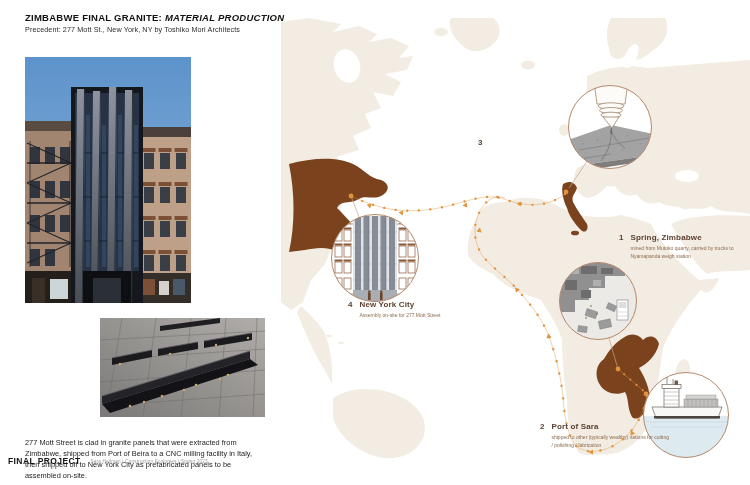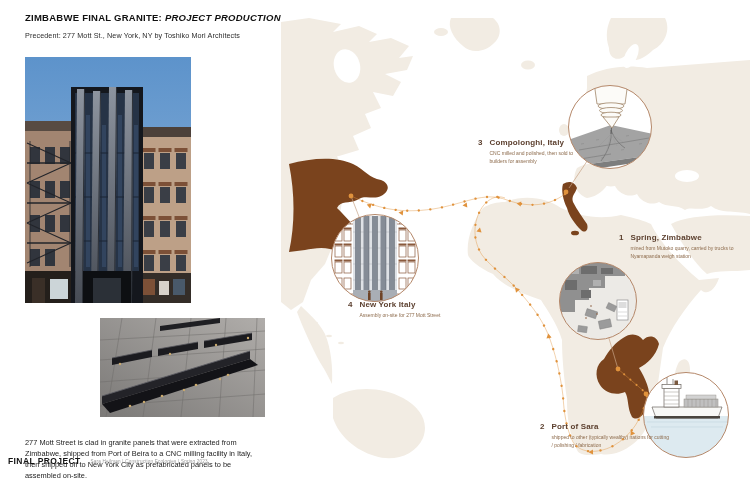--- a/index.html
+++ b/index.html
@@ -2,21 +2,21 @@
 <html><head>
 <meta charset="utf-8">
 <style>
   html,body{margin:0;padding:0;background:#fff;}
   .board{position:relative;width:750px;height:485px;background:#ffffff;overflow:hidden;
          font-family:"Liberation Sans",sans-serif;}
   
   .hdr{position:absolute;left:25px;top:12px;}
   .hdr-title{font-size:9.5px;font-weight:bold;letter-spacing:.25px;color:#111;}
   .hdr-title .em{font-style:italic;}
-  .hdr-sub{font-size:7.2px;color:#2b2b2b;margin-top:8px;letter-spacing:.1px;}
+  .hdr-sub{font-size:7.2px;color:#2b2b2b;margin-top:2px;letter-spacing:.1px;}
   
   .photo1{position:absolute;left:25px;top:57px;width:166px;height:246px;}
   .photo2{position:absolute;left:100px;top:318px;width:165px;height:99px;}
   
   .caption{position:absolute;left:25px;top:437px;width:243px;font-size:7.4px;line-height:1.5;color:#1c1c1c;}
   
   .footer{position:absolute;left:8px;top:456px;display:flex;align-items:center;}
   .footer-label{font-size:8.5px;font-weight:bold;letter-spacing:.4px;color:#141414;}
   .footer-meta{font-size:4.6px;color:#9a9a9a;margin-left:10px;letter-spacing:.2px;}
   
@@ -28,21 +28,21 @@
   .stop-desc{font-size:5px;line-height:1.5;color:#8d6b4c;margin-top:2.5px;}
 </style>
 </head>
 <body>
 
 <div class="board">
 
   <div class="hdr">
     <div class="hdr-title">
       <span>ZIMBABWE FINAL GRANITE:</span>
-      <span class="em">PROJECT PRODUCTION</span>
+      <span class="em">MATERIAL PRODUCTION</span>
     </div>
     <div class="hdr-sub">Precedent: 277 Mott St., New York, NY by Toshiko Mori Architects</div>
   </div>
 
   <svg class="photo1" viewBox="0 0 166 246">
     <defs>
       <linearGradient id="sky" x1="0" y1="0" x2="0" y2="1">
         <stop offset="0" stop-color="#5d93cb"></stop>
           <stop offset="1" stop-color="#8fb4da"></stop>
       </linearGradient>
@@ -419,29 +419,25 @@
     </div>
     <div class="stop" style="left:259px;top:405px;">
       <span class="stop-num">2</span>
       <div>
         <div class="stop-name">Port of Sara</div>
         <div class="stop-desc" style="max-width:118px;">shipped to other (typically wealthy) nations for cutting / polishing / fabrication</div>
       </div>
     </div>
     <div class="stop" style="left:197px;top:121px;">
       <span class="stop-num">3</span>
-      <div>
-        <div class="stop-name">Compolonghi, Italy</div>
-        <div class="stop-desc" style="max-width:92px;">CNC milled and polished, then sold to builders for assembly</div>
-      </div>
     </div>
     <div class="stop" style="left:67px;top:283px;">
       <span class="stop-num">4</span>
       <div>
-        <div class="stop-name">New York Italy</div>
+        <div class="stop-name">New York City</div>
         <div class="stop-desc" style="max-width:120px;">Assembly on-site for 277 Mott Street</div>
       </div>
     </div>
   </div>
 
   <div class="footer">
     <span class="footer-label">FINAL PROJECT</span>
     <span class="footer-meta">Sara Heilman  |  Construction Ecologies  |  Spring 2023</span>
   </div>
 

